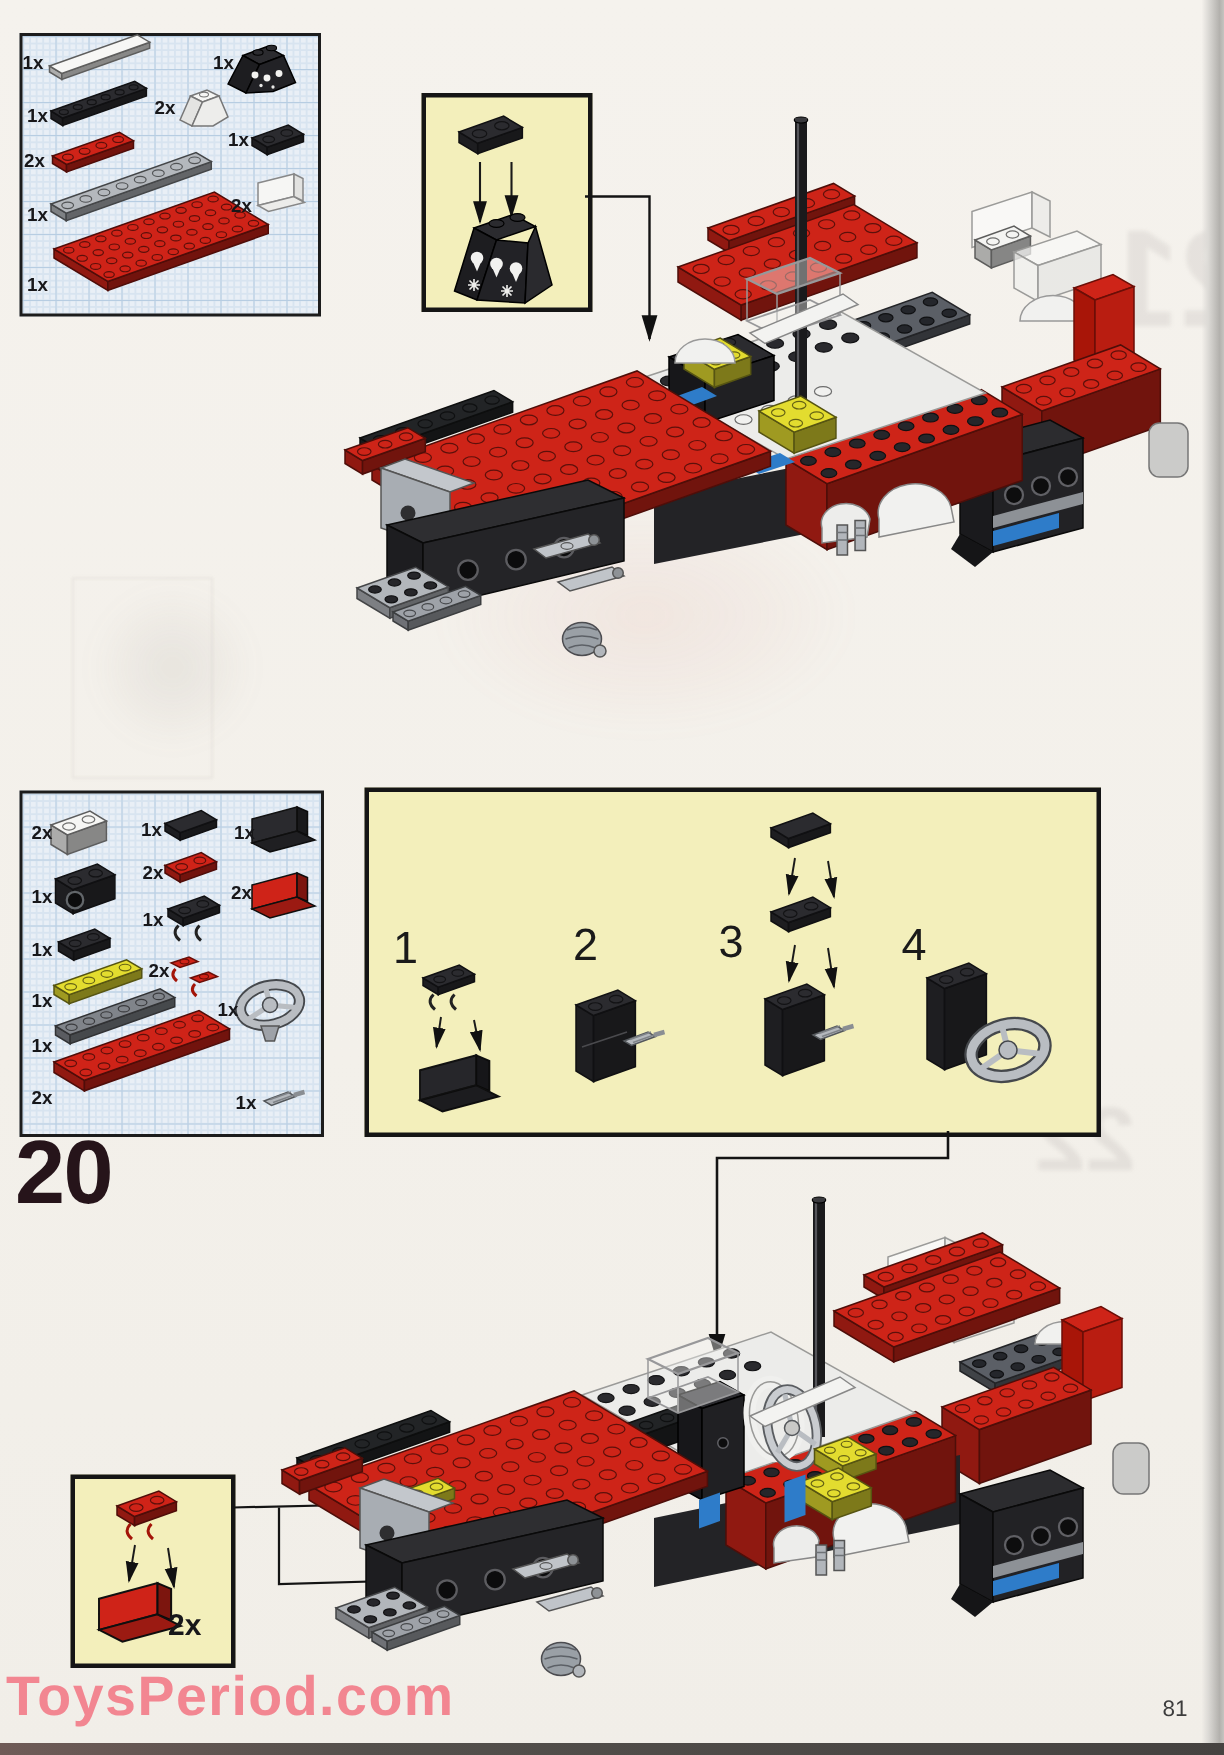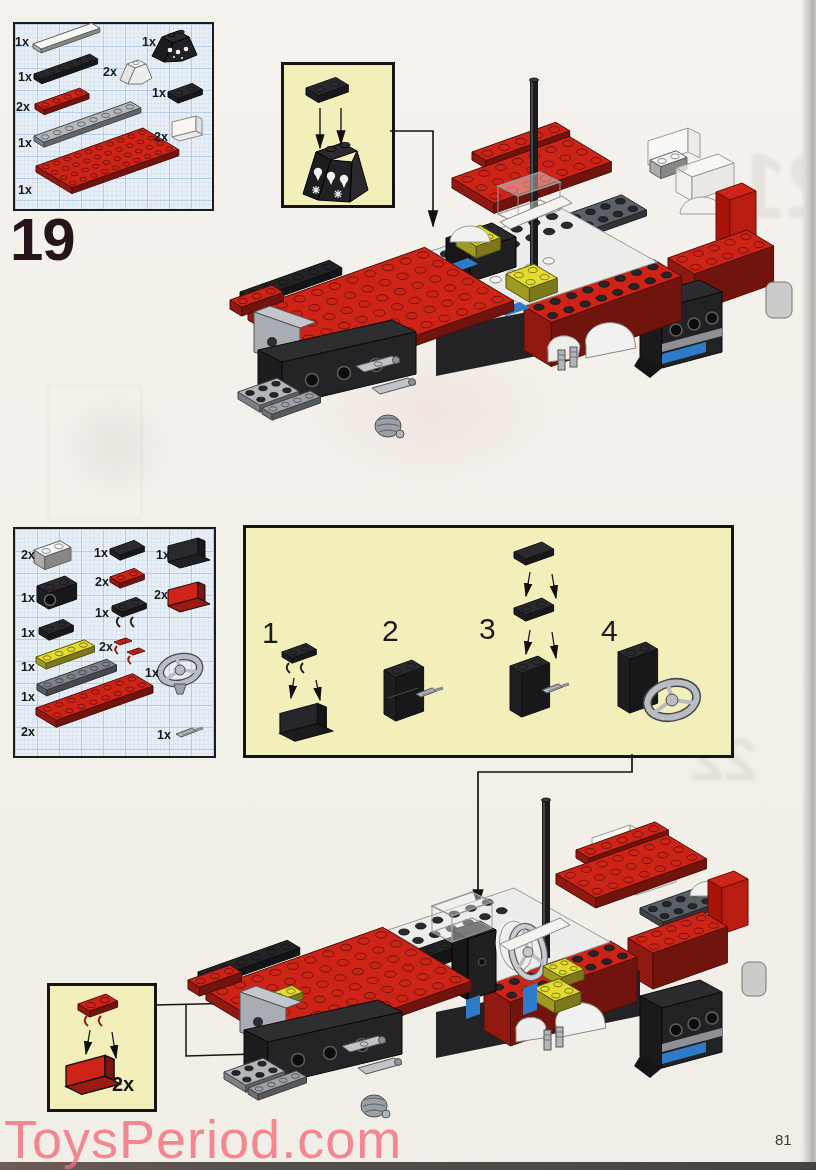--- a/index.html
+++ b/index.html
@@ -11,21 +11,21 @@
       linear-gradient(#b7cde2 1px, transparent 1px),
       linear-gradient(90deg,#b7cde2 1px, transparent 1px),
       linear-gradient(#d8e4f0 1px, transparent 1px),
       linear-gradient(90deg,#d8e4f0 1px, transparent 1px);
     background-size:22px 22px,22px 22px,4.4px 4.4px,4.4px 4.4px;z-index:1;}
   .callout{position:absolute;border:3px solid #151515;background:#f3efbb;z-index:1;}
   .qty{position:absolute;font-size:12.5px;font-weight:600;color:#17171a;z-index:4;line-height:1;}
   .step-num{position:absolute;font-size:60px;font-weight:700;color:#26141a;
     letter-spacing:-1px;line-height:1;z-index:4;}
   .substep-num{position:absolute;font-size:30px;font-weight:400;color:#1a1a1a;line-height:1;z-index:4;}
-  .watermark{position:absolute;left:4px;top:1112px;font-size:54px;font-weight:400;
+  .watermark{position:absolute;left:4px;top:1112px;font-size:37px;font-weight:700;
     letter-spacing:1px;color:rgba(242,108,123,0.8);z-index:6;line-height:1;}
   .page-num{position:absolute;left:775px;top:1132px;font-size:15px;color:#3c3c3c;z-index:6;line-height:1;}
   .edge-right{position:absolute;right:0;top:0;width:15px;height:1170px;z-index:5;
     background:linear-gradient(90deg,rgba(240,238,234,0) 0%,#dcdad6 30%,#b3b1ad 80%,#c6c4c0 100%);}
   .edge-bottom{position:absolute;left:0;top:1162px;width:816px;height:8px;z-index:5;
     background:linear-gradient(90deg,#6f5b57,#54504c 30%,#454240 100%);}
   .ghost{position:absolute;color:rgba(120,118,114,0.12);font-weight:700;z-index:0;
     transform:scaleX(-1);filter:blur(1.5px);line-height:1;}
   .smudge{position:absolute;z-index:0;border-radius:50%;filter:blur(8px);}
   .ghostbox{position:absolute;z-index:0;border:1px solid rgba(150,140,125,0.14);filter:blur(1px);}
@@ -45,39 +45,39 @@
   <div class="parts-box" style="left:13px;top:22px;width:197px;height:185px;"></div>
   <div class="qty" style="left:15px;top:36px">1x</div>
   <div class="qty" style="left:18px;top:71px">1x</div>
   <div class="qty" style="left:16px;top:101px">2x</div>
   <div class="qty" style="left:18px;top:137px">1x</div>
   <div class="qty" style="left:18px;top:184px">1x</div>
   <div class="qty" style="left:142px;top:36px">1x</div>
   <div class="qty" style="left:103px;top:66px">2x</div>
   <div class="qty" style="left:152px;top:87px">1x</div>
   <div class="qty" style="left:154px;top:131px">2x</div>
-  <div class="step-num" style="left:10px;top:210px;">19</div>
 
   <div class="callout" style="left:281px;top:62px;width:108px;height:140px;"></div>
 
   <div class="parts-box" style="left:13px;top:527px;width:199px;height:227px;"></div>
   <div class="qty" style="left:21px;top:549px">2x</div>
   <div class="qty" style="left:94px;top:547px">1x</div>
   <div class="qty" style="left:156px;top:549px">1x</div>
   <div class="qty" style="left:21px;top:592px">1x</div>
   <div class="qty" style="left:95px;top:576px">2x</div>
   <div class="qty" style="left:154px;top:589px">2x</div>
   <div class="qty" style="left:95px;top:607px">1x</div>
   <div class="qty" style="left:21px;top:627px">1x</div>
   <div class="qty" style="left:99px;top:641px">2x</div>
   <div class="qty" style="left:21px;top:661px">1x</div>
   <div class="qty" style="left:145px;top:667px">1x</div>
   <div class="qty" style="left:21px;top:691px">1x</div>
   <div class="qty" style="left:21px;top:726px">2x</div>
   <div class="qty" style="left:157px;top:729px">1x</div>
+  <div class="step-num" style="left:10px;top:752px;">20</div>
 
   <div class="callout" style="left:243px;top:525px;width:485px;height:227px;"></div>
   <div class="substep-num" style="left:262px;top:618px">1</div>
   <div class="substep-num" style="left:382px;top:616px">2</div>
   <div class="substep-num" style="left:479px;top:614px">3</div>
   <div class="substep-num" style="left:601px;top:616px">4</div>
 
   <div class="callout" style="left:47px;top:983px;width:104px;height:123px;"></div>
   <div class="qty" style="left:112px;top:1074px;font-size:20px;">2x</div>
 

